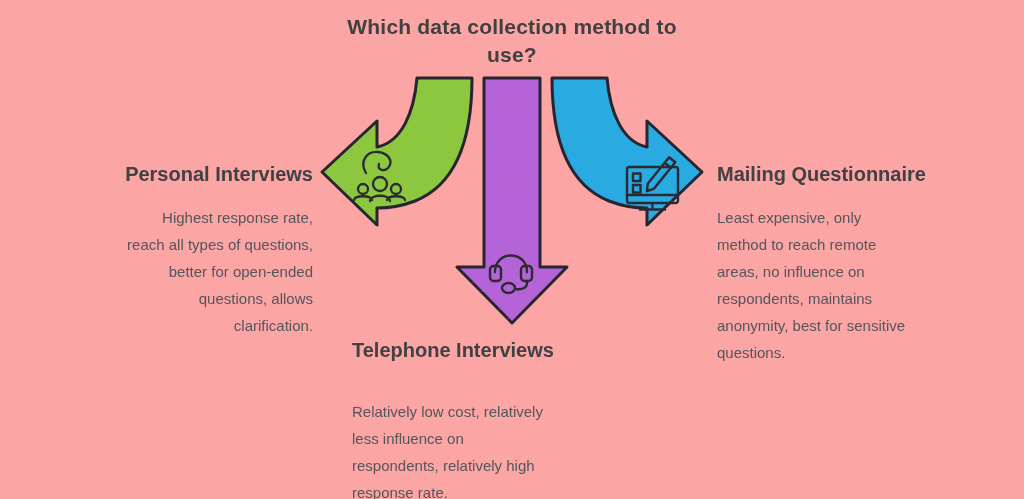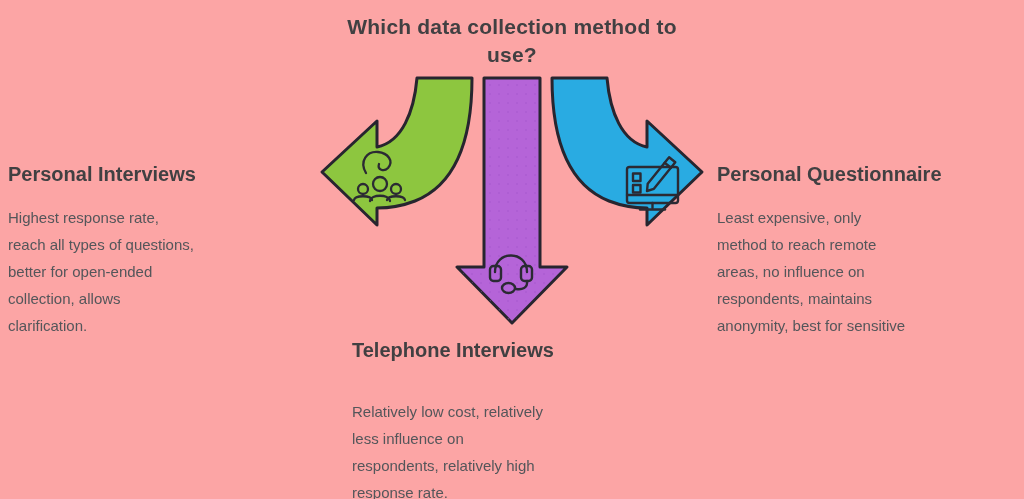--- a/index.html
+++ b/index.html
@@ -9,21 +9,21 @@
   }
   .title{
     position:absolute;left:332px;top:13px;width:360px;margin:0;
     font-size:21px;line-height:28px;font-weight:bold;color:#414042;text-align:center;
     letter-spacing:.2px;
   }
   .arrows-svg{position:absolute;left:0;top:0;}
   .block{position:absolute;color:#54565a;}
   .block h3{margin:0;font-size:20px;line-height:24px;font-weight:bold;color:#414042;}
   .para{margin-top:18px;font-size:15px;line-height:27px;}
-  .block.left{top:162px;right:711px;width:305px;text-align:left;}
+  .block.left{top:162px;right:711px;width:305px;text-align:right;}
   .block.right{top:162px;left:717px;width:300px;text-align:left;}
   .block.bottom{top:338px;left:352px;width:320px;text-align:left;}
   .block.bottom .para{margin-top:36px;}
 </style>
 </head>
 <body>
 
 <div class="canvas">
 
   <h1 class="title"><span>Which data collection method to</span><br><span>use?</span></h1>
@@ -73,33 +73,34 @@
       <line x1="670.9" y1="167.8" x2="664.7" y2="162.8"></line>
     </g>
   </svg>
 
   <div class="block left">
     <h3>Personal Interviews</h3>
     <div class="para">
       <div>Highest response rate,</div>
       <div>reach all types of questions,</div>
       <div>better for open-ended</div>
-      <div>collection, allows</div>
+      <div>questions, allows</div>
       <div>clarification.</div>
     </div>
   </div>
 
   <div class="block right">
-    <h3>Personal Questionnaire</h3>
+    <h3>Mailing Questionnaire</h3>
     <div class="para">
       <div>Least expensive, only</div>
       <div>method to reach remote</div>
       <div>areas, no influence on</div>
       <div>respondents, maintains</div>
       <div>anonymity, best for sensitive</div>
+      <div>questions.</div>
     </div>
   </div>
 
   <div class="block bottom">
     <h3>Telephone Interviews</h3>
     <div class="para">
       <div>Relatively low cost, relatively</div>
       <div>less influence on</div>
       <div>respondents, relatively high</div>
       <div>response rate.</div>

